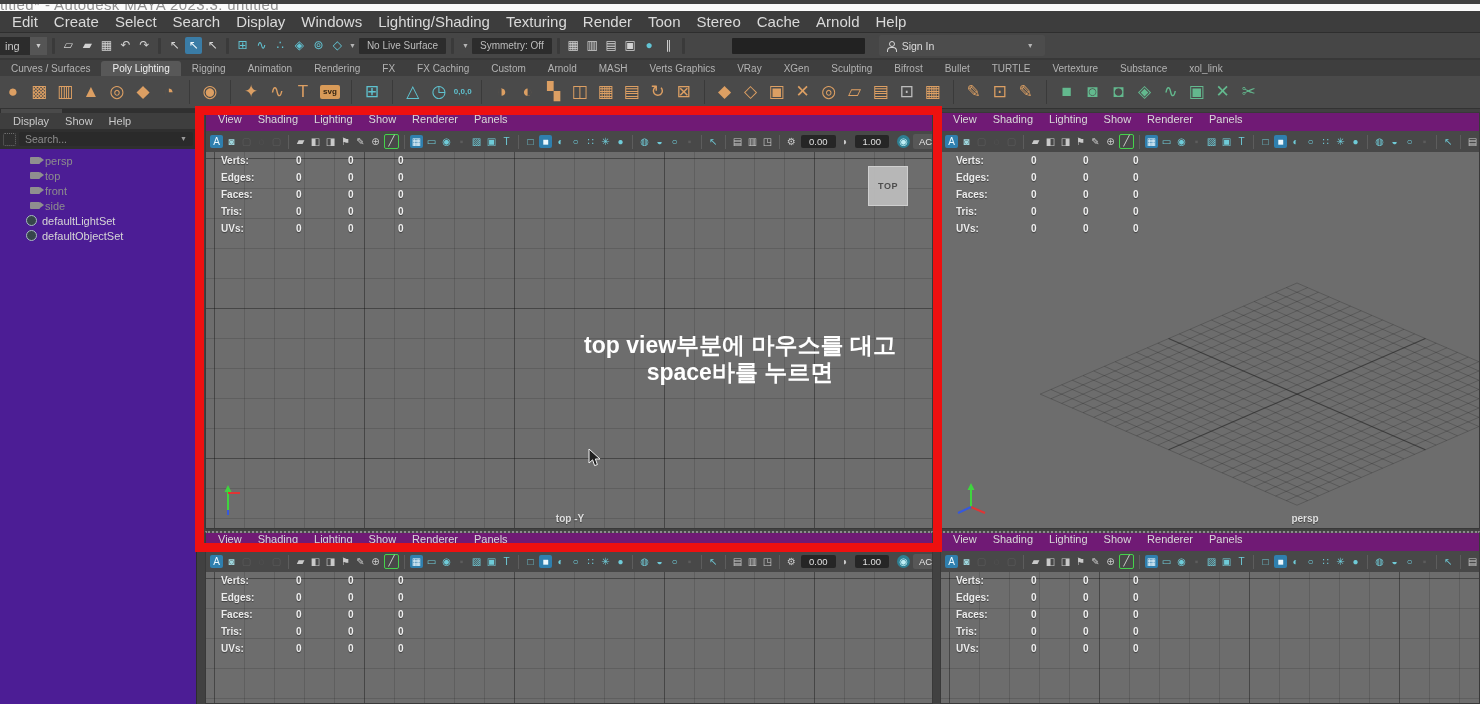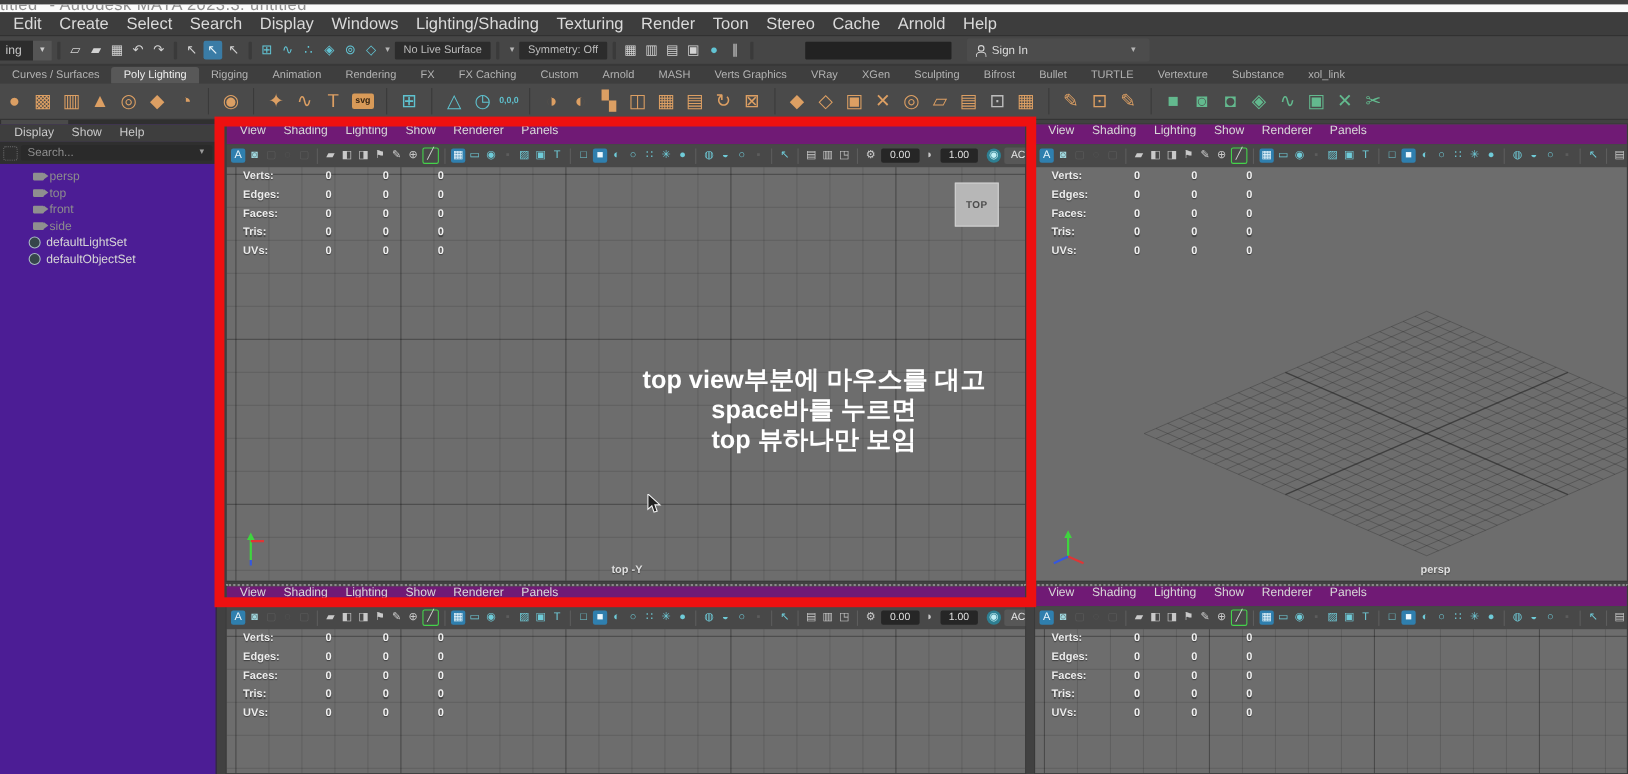--- a/index.html
+++ b/index.html
@@ -725,18 +725,17 @@
     <span class="vp-label"></span>
 
   </div>
 </section>
 
 <div class="red-box"></div>
 
 <div class="korean">
   <div>top view부분에 마우스를 대고</div>
   <div>space바를 누르면</div>
-  <div>top 뷰하나만 보임</div>
 </div>
 
 <svg class="cursor" width="14" height="19" viewBox="0 0 14 19">
   <polygon points="1,0 1,14 4.6,10.8 6.6,16.6 9.4,15.6 7.4,10 12,10" fill="#222" stroke="#f2f2f2" stroke-width="1"></polygon>
 </svg>
 
 </body></html>

